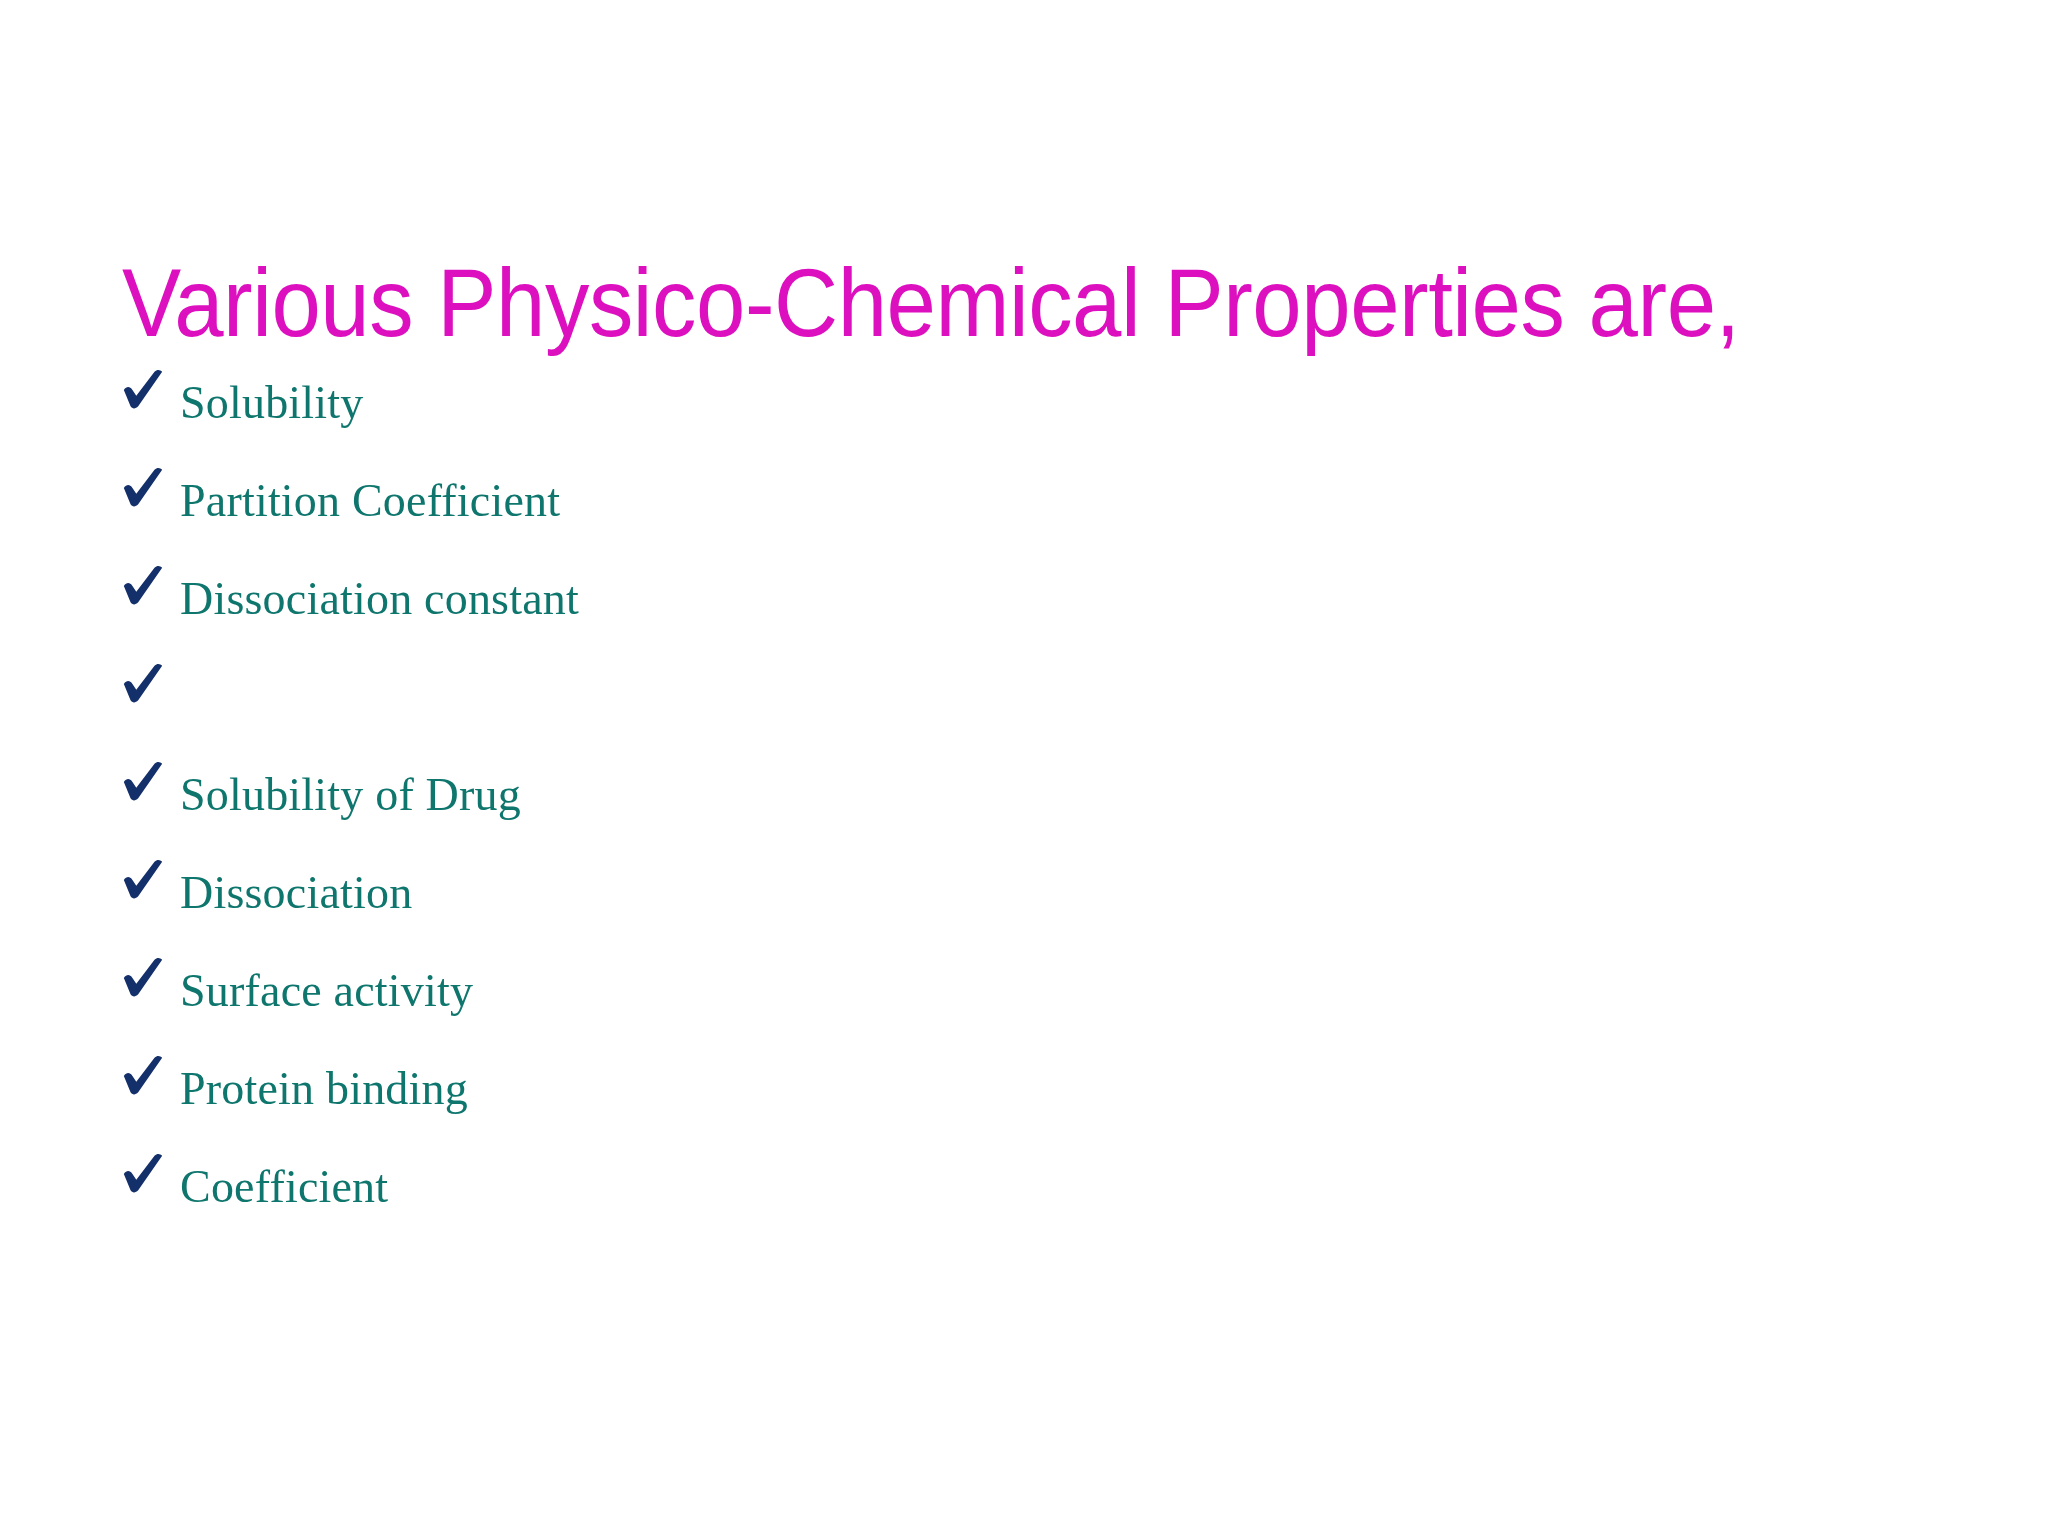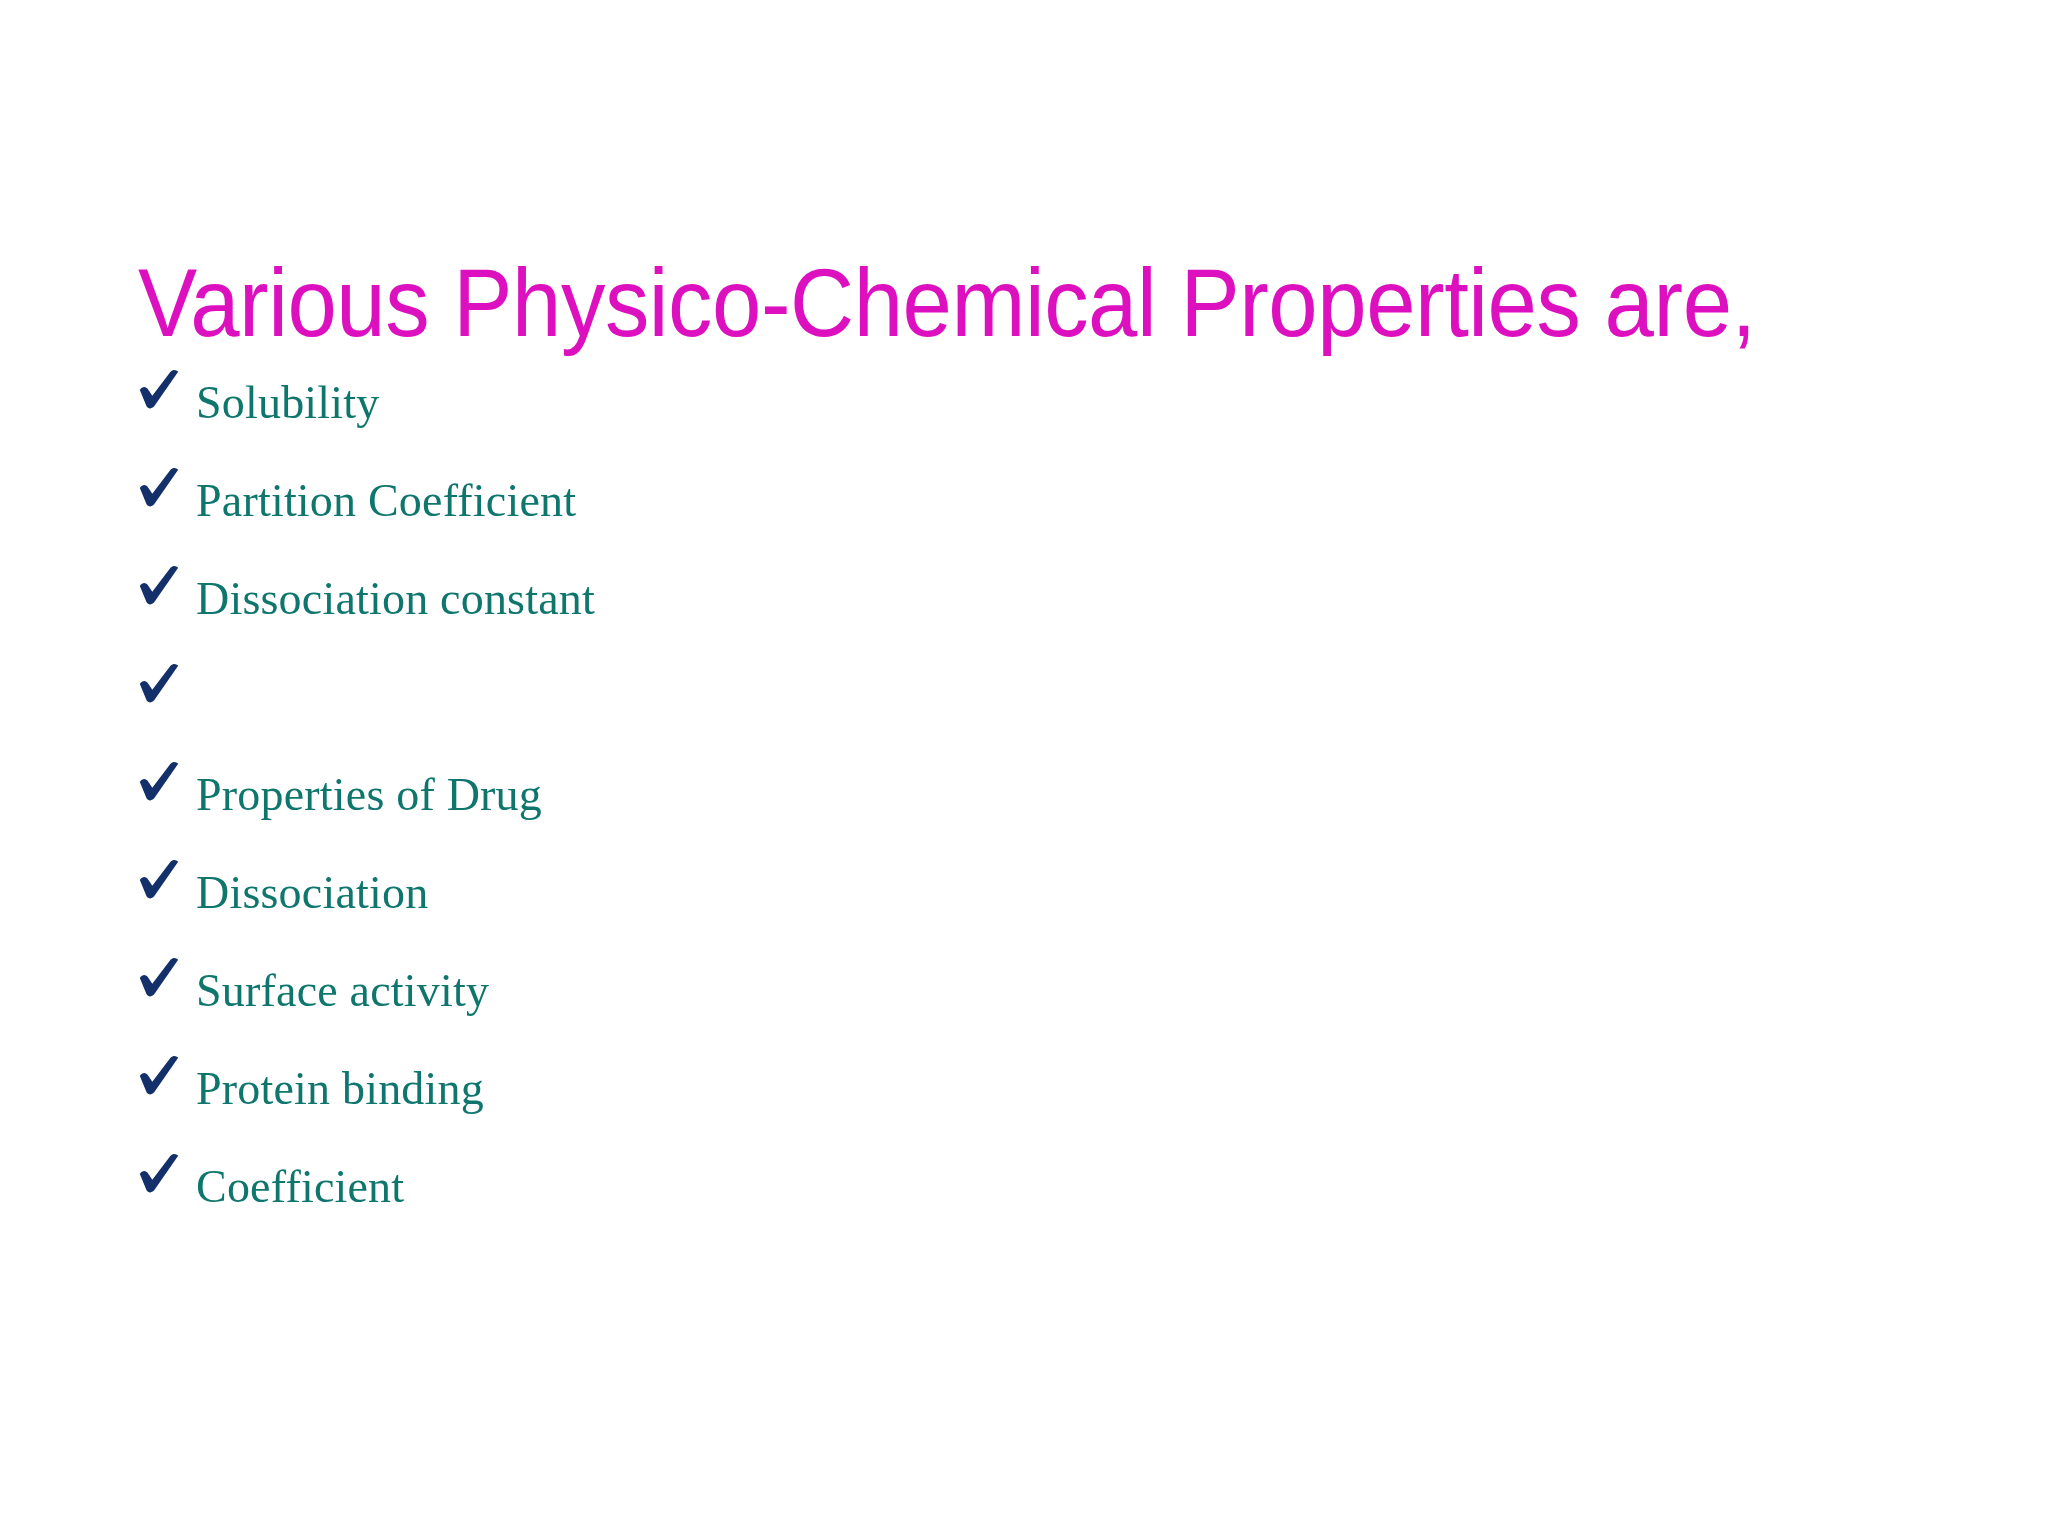--- a/index.html
+++ b/index.html
@@ -14,21 +14,20 @@
     font-family: "Liberation Sans", sans-serif;
     overflow: hidden;
   }
 
   .slide {
     position: relative;
     width: 1792px;
     height: 1536px;
     background: #ffffff;
     box-sizing: border-box;
-    margin-left: 16px;
   }
 
   
   .slide-title {
     position: absolute;
     left: 122px;
     top: 186px;
     width: 1800px;
     color: #dd10c0;
     font-family: "Liberation Sans", "DejaVu Sans", sans-serif;
@@ -129,21 +128,21 @@
         </svg>
       </span>
     </li>
 
     <li class="bullet-item">
       <span class="bullet-check">
         <svg viewBox="0 0 48 48" aria-hidden="true">
           <path d="M4 25 C7 21 10 21 13 25 L17 31 L36 6 C39 3 42 4 44 6 L19 42 C16 45 13 45 11 42 Z" fill="#14306b"></path>
         </svg>
       </span>
-      <span class="bullet-text">Properties of Drug</span>
+      <span class="bullet-text">Solubility of Drug</span>
     </li>
 
 
     <li class="bullet-item">
       <span class="bullet-check">
         <svg viewBox="0 0 48 48" aria-hidden="true">
           <path d="M4 25 C7 21 10 21 13 25 L17 31 L36 6 C39 3 42 4 44 6 L19 42 C16 45 13 45 11 42 Z" fill="#14306b"></path>
         </svg>
       </span>
       <span class="bullet-text">Dissociation</span>

